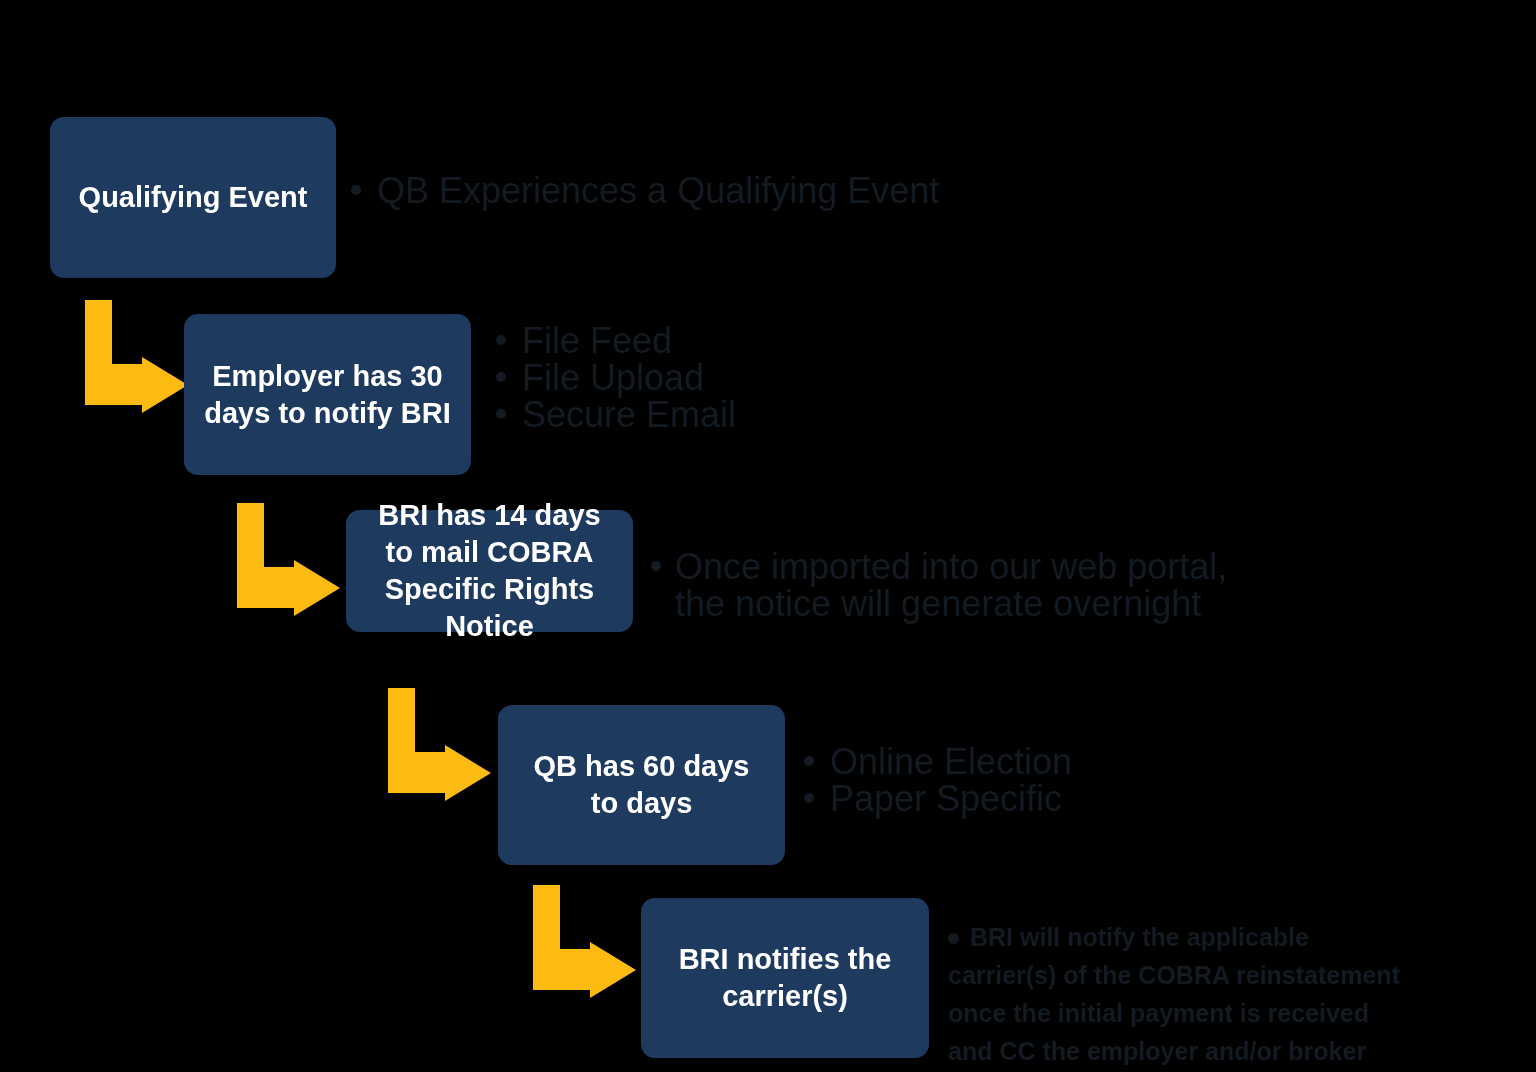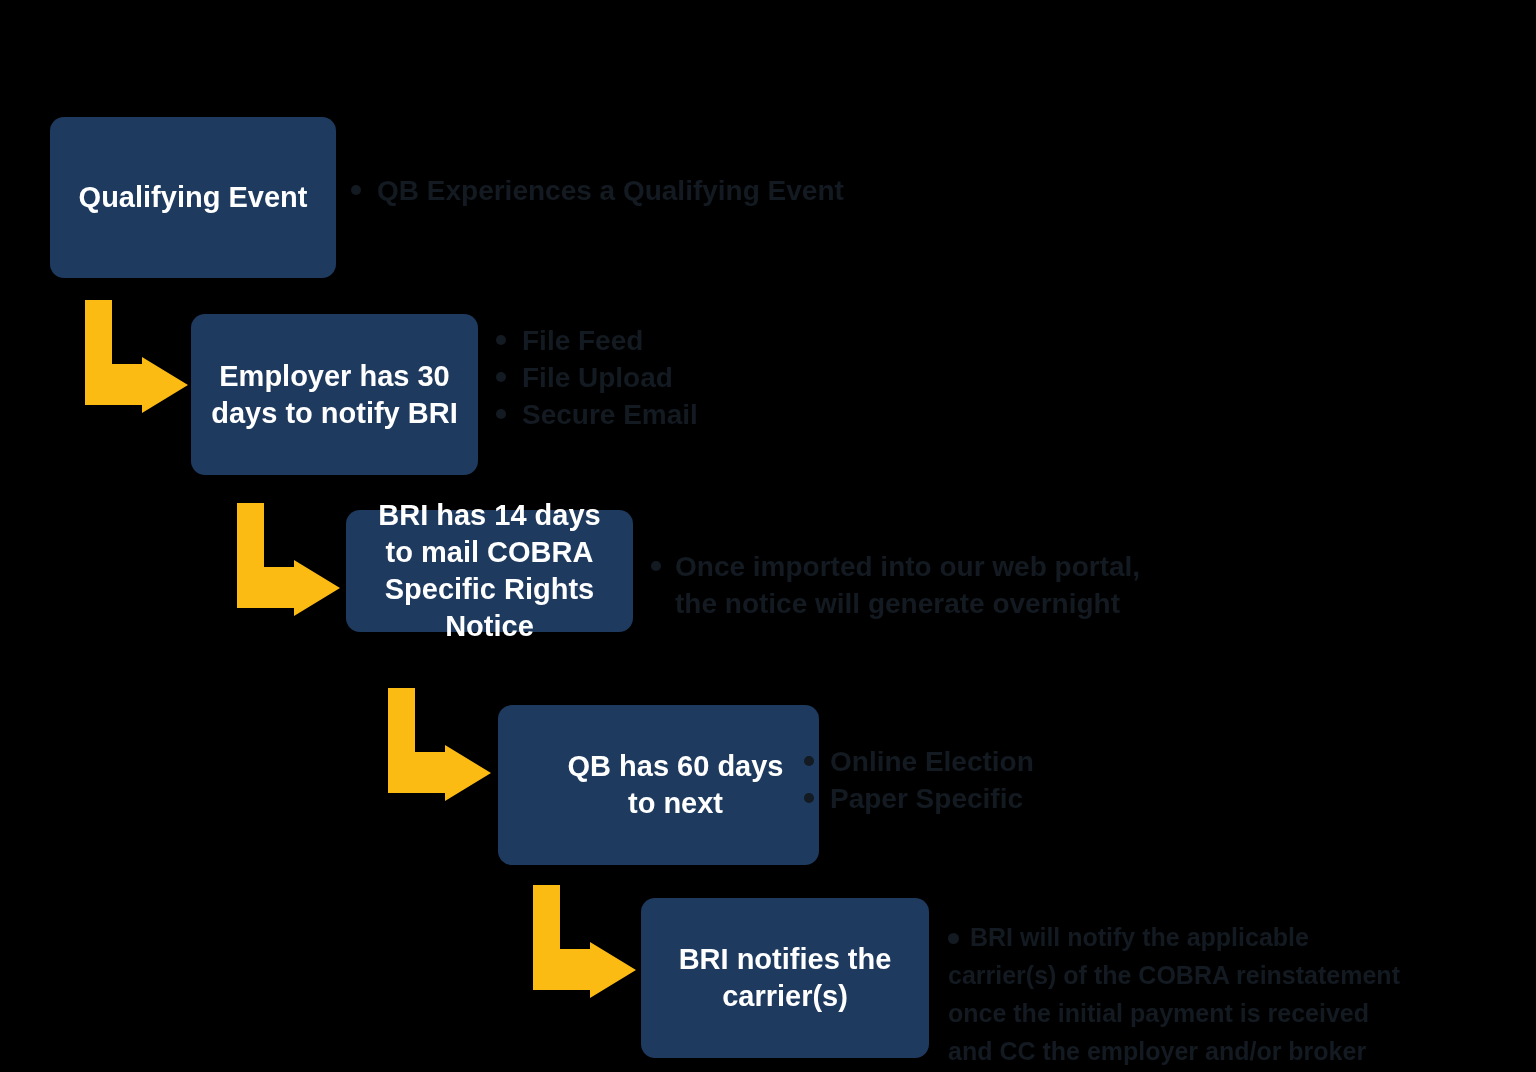--- a/index.html
+++ b/index.html
@@ -10,34 +10,34 @@
   }
   
   .box{
     position:absolute;background:var(--box,#1e3a5f);border-radius:14px;
     color:var(--box-text,#ffffff);font-weight:700;font-size:29px;line-height:37px;
     display:flex;flex-direction:column;justify-content:center;align-items:center;
     text-align:center;
   }
   .box .bline{display:block;white-space:nowrap;text-align:center;}
   .b1{left:50px;top:117px;width:286px;height:161px;}
-  .b2{left:191px;top:314px;width:287px;height:161px;}
+  .b2{left:184px;top:314px;width:287px;height:161px;}
   .b3{left:346px;top:510px;width:287px;height:122px;}
-  .b4{left:498px;top:705px;width:287px;height:160px;padding-left:34px;}
+  .b4{left:498px;top:705px;width:287px;height:160px;}
   .b5{left:641px;top:898px;width:288px;height:160px;}
   
   .arrow{position:absolute;width:103px;height:113px;color:var(--arrow,#fcbb13);}
   .a1{left:85px;top:300px;}
   .a2{left:237px;top:503px;}
   .a3{left:388px;top:688px;}
   .a4{left:533px;top:885px;}
   
   .bullets{
     position:absolute;list-style:none;margin:0;padding:0;
-    color:var(--bullet-text,#131a21);font-weight:700;font-size:28px;line-height:37px;
+    color:var(--bullet-text,#131a21);font-weight:400;font-size:36px;line-height:37px;
   }
   .bullets li{position:relative;padding-left:26px;white-space:nowrap;}
   .bullets li::before{
     content:"";position:absolute;left:0;top:13px;width:10px;height:10px;
     border-radius:50%;background:currentColor;
   }
   .bl{display:block;white-space:nowrap;}
   .l1{left:351px;top:172px;width:640px;}
   .l2{left:496px;top:322px;width:330px;}
   .l3{left:651px;top:548px;width:545px;}
@@ -96,21 +96,21 @@
       <span class="bl">the notice will generate overnight</span>
     </li>
   </ul>
 
   <svg class="arrow a3" viewBox="0 0 103 113" aria-hidden="true">
     <polygon fill="currentColor" points="0,0 27,0 27,64 57,64 57,57 103,85 57,113 57,105 0,105"></polygon>
   </svg>
 
   <div class="box b4">
     <span class="bline">QB has 60 days</span>
-    <span class="bline">to next</span>
+    <span class="bline">to days</span>
   </div>
   <ul class="bullets l4">
     <li>Online Election</li>
     <li>Paper Specific</li>
   </ul>
 
   <svg class="arrow a4" viewBox="0 0 103 113" aria-hidden="true">
     <polygon fill="currentColor" points="0,0 27,0 27,64 57,64 57,57 103,85 57,113 57,105 0,105"></polygon>
   </svg>
 

